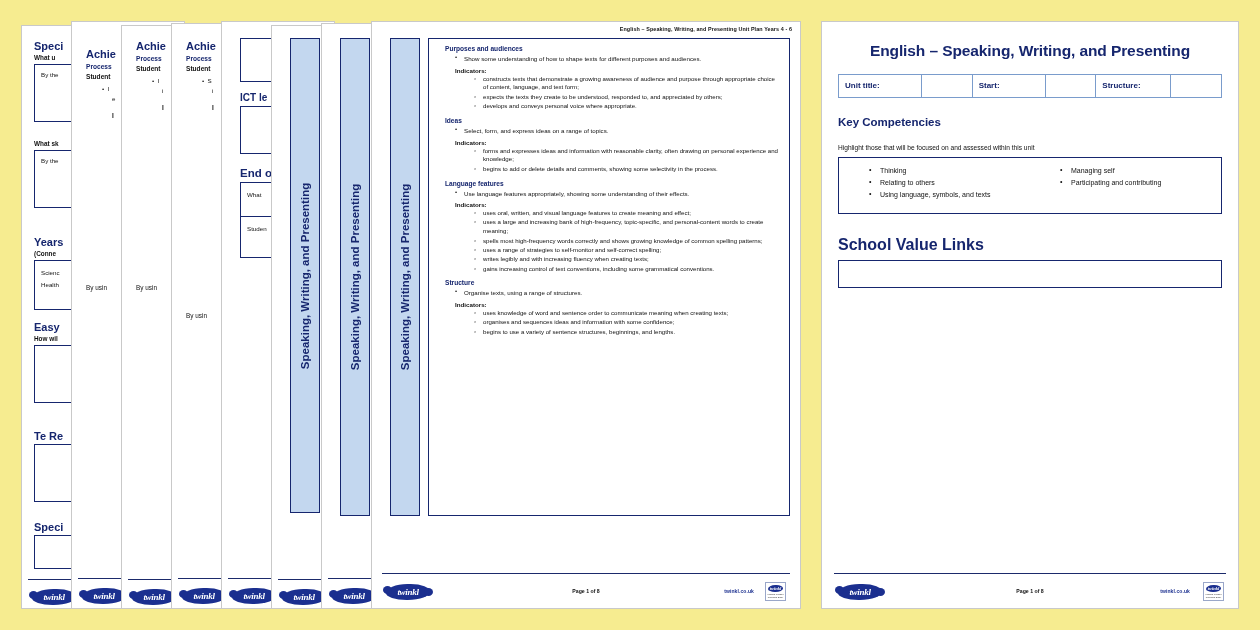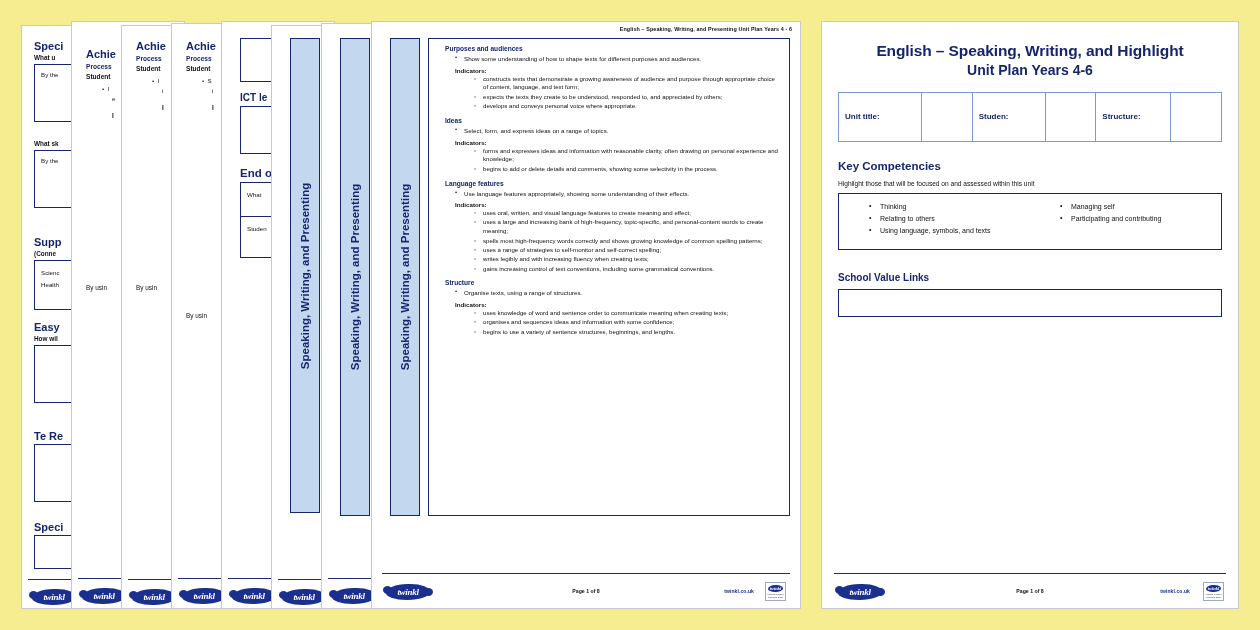--- a/index.html
+++ b/index.html
@@ -84,49 +84,49 @@
     text-align:center;color:#16266e;font-weight:bold;font-size:15.5px;
     margin:20px 12px 0;line-height:1.15;letter-spacing:-.1px;
   }
   #right-page .rp-sub{
     text-align:center;color:#16266e;font-weight:bold;font-size:14px;margin:2px 12px 0;
   }
   table.info{
     margin:14px 16px 0;width:calc(100% - 32px);border-collapse:collapse;
     border:1.8px solid #16266e;table-layout:fixed;
   }
-  table.info td{border:1px solid #7a9ccc;padding:17px 6px;height:14px;}
+  table.info td{border:1px solid #7a9ccc;padding:4px 6px;height:14px;}
   table.info td.lab{font-weight:bold;color:#16266e;font-size:8px;white-space:nowrap;}
-  .kc-title{margin:18px 16px 8px;color:#16266e;font-weight:bold;font-size:11.5px;}
+  .kc-title{margin:18px 16px 16px;color:#16266e;font-weight:bold;font-size:11.5px;}
   .kc-note{margin:1px 16px 0;color:#111;font-size:6.6px;}
   .kc-box{margin:6px 16px 0;border:1.8px solid #16266e;height:48px;display:flex;padding:7px 0 0;}
   .kc-col{flex:1;padding-left:30px;}
   .kc-col ul{margin:0;padding:0;list-style:none;}
   .kc-col li{position:relative;padding-left:11px;font-size:7px;color:#111;line-height:1.7;}
   .kc-col li::before{content:"\2022";position:absolute;left:0;top:-1px;color:#111;font-size:7px;}
-  .svl-title{margin:22px 16px 0;color:#16266e;font-weight:bold;font-size:10px;}
+  .svl-title{margin:22px 16px 0;color:#16266e;font-weight:bold;font-size:16px;}
   .svl-box{margin:6px 16px 0;border:1.8px solid #16266e;height:26px;}
 </style>
 </head>
 <body>
 
 <div class="canvas">
 
   <div class="sheet" id="sheet1" style="left:22px;top:26px;width:135px;height:582px;">
     <div class="sheet-inner">
       <div class="h-blue" style="position:absolute;left:12px;top:14px;font-size:11px;">Speci</div>
       <div class="t-blk" style="position:absolute;left:12px;top:28px;font-size:6.4px;font-weight:bold;">What u</div>
       <div class="obox" style="left:12px;top:38px;width:90px;height:56px;">
         <div class="t-blk" style="position:absolute;left:6px;top:6px;font-size:6.2px;">By the</div>
       </div>
       <div class="t-blk" style="position:absolute;left:12px;top:114px;font-size:6.4px;font-weight:bold;">What sk</div>
       <div class="obox" style="left:12px;top:124px;width:90px;height:56px;">
         <div class="t-blk" style="position:absolute;left:6px;top:6px;font-size:6.2px;">By the</div>
       </div>
-      <div class="h-blue" style="position:absolute;left:12px;top:210px;font-size:11px;">Supp</div>
+      <div class="h-blue" style="position:absolute;left:12px;top:210px;font-size:11px;">Years</div>
       <div class="t-blk" style="position:absolute;left:12px;top:224px;font-size:6.4px;font-weight:bold;">(Conne</div>
       <div class="obox" style="left:12px;top:234px;width:90px;height:48px;">
         <div class="t-blk" style="position:absolute;left:6px;top:8px;font-size:6.2px;">Scienc</div>
         <div class="t-blk" style="position:absolute;left:6px;top:20px;font-size:6.2px;">Health</div>
       </div>
       <div class="h-blue" style="position:absolute;left:12px;top:295px;font-size:11px;">Easy</div>
       <div class="t-blk" style="position:absolute;left:12px;top:309px;font-size:6.4px;font-weight:bold;">How wil</div>
       <div class="obox" style="left:12px;top:319px;width:90px;height:56px;"></div>
       <div class="h-blue" style="position:absolute;left:12px;top:404px;font-size:11px;">Te Re</div>
       <div class="obox" style="left:12px;top:418px;width:90px;height:56px;"></div>
@@ -290,29 +290,28 @@
       <div class="badge" style="right:14px;top:560px;">
         <div class="bl">twinkl</div>
         <div class="bt">Making Lesson<br>Planning Easy</div>
       </div>
     </div>
   </div>
 
   <div class="sheet" id="right-page" style="left:822px;top:22px;width:416px;height:586px;">
     <div class="sheet-inner">
 
-      <div class="rp-title">English – Speaking, Writing, and Highlight</div>
-      <div class="rp-sub">Unit Plan Years 4-6</div>
+      <div class="rp-title">English – Speaking, Writing, and Presenting</div>
 
       <table class="info">
         <tbody>
             <tr>
           <td class="lab" style="width:70px;">Unit title:</td>
           <td></td>
-          <td class="lab" style="width:60px;">Studen:</td>
+          <td class="lab" style="width:60px;">Start:</td>
           <td></td>
           <td class="lab" style="width:62px;">Structure:</td>
           <td></td>
         </tr>
       </tbody>
         </table>
 
       <div class="kc-title">Key Competencies</div>
       <div class="kc-note">Highlight those that will be focused on and assessed within this unit</div>
       <div class="kc-box">

